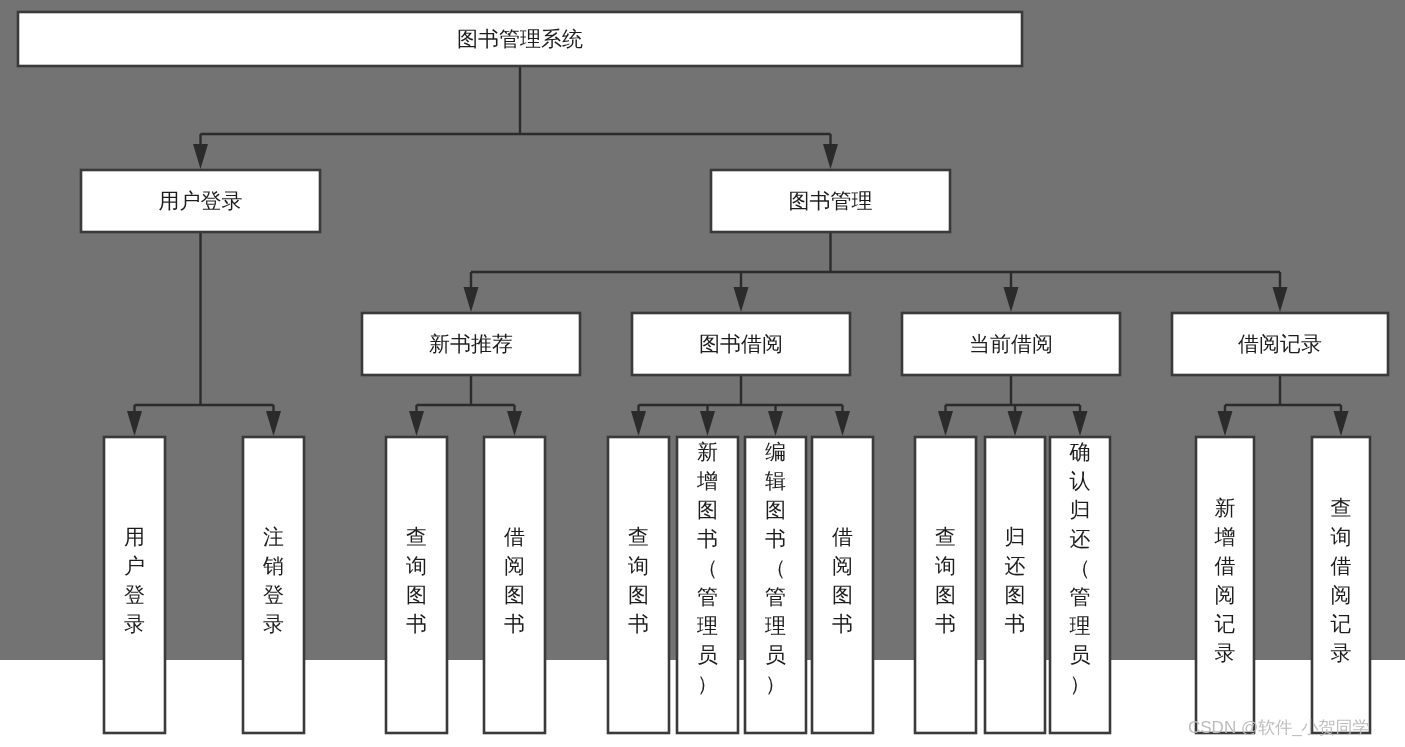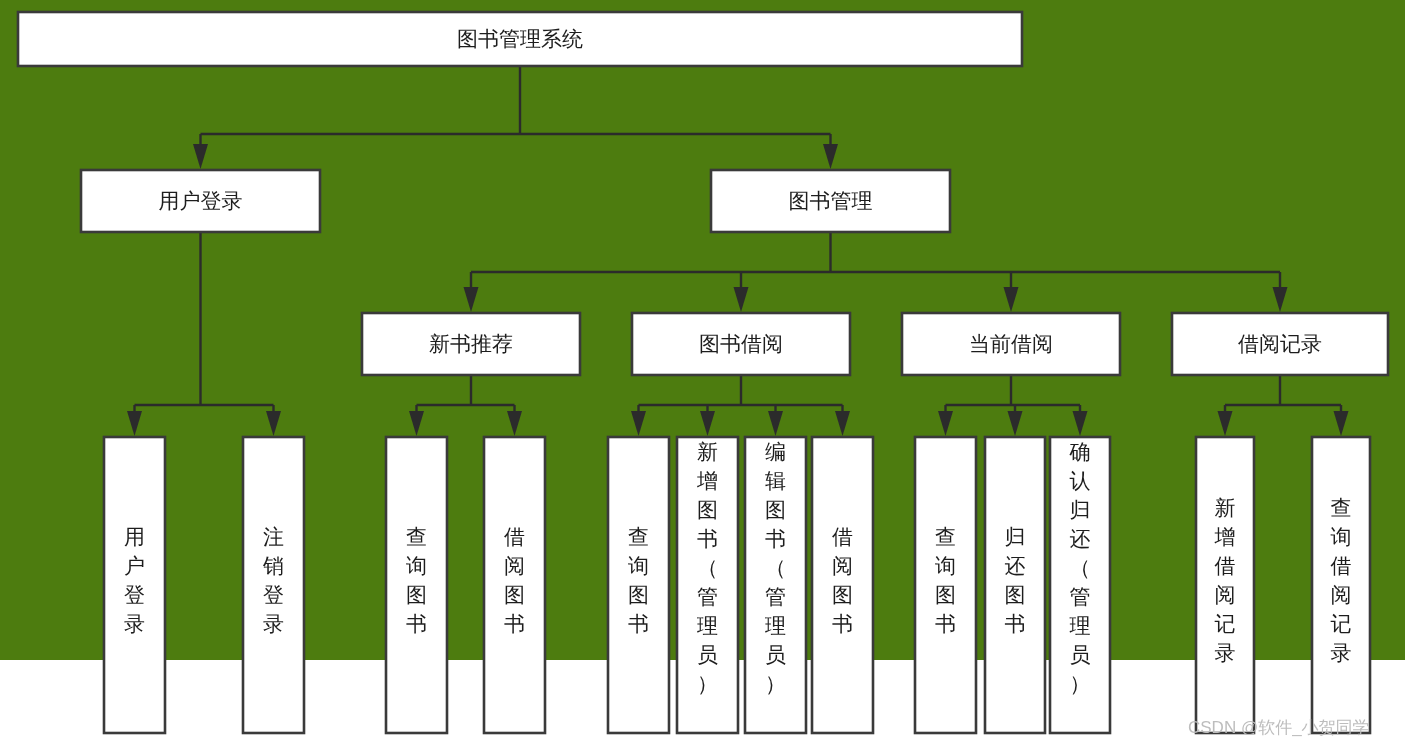--- a/index.html
+++ b/index.html
@@ -10,21 +10,21 @@
   body {
     width: 1405px;
     height: 747px;
     font-family: "Liberation Sans", "DejaVu Sans", sans-serif;
     overflow: hidden;
   }
   #diagram-root {
     position: relative;
     width: 1405px;
     height: 660px;
-    background: #4d7c0f;
+    background: #737373;
   }
   svg.diagram-canvas {
     position: absolute;
     left: 0;
     top: 0;
     width: 1405px;
     height: 747px;
     display: block;
   }
   .node-box {

